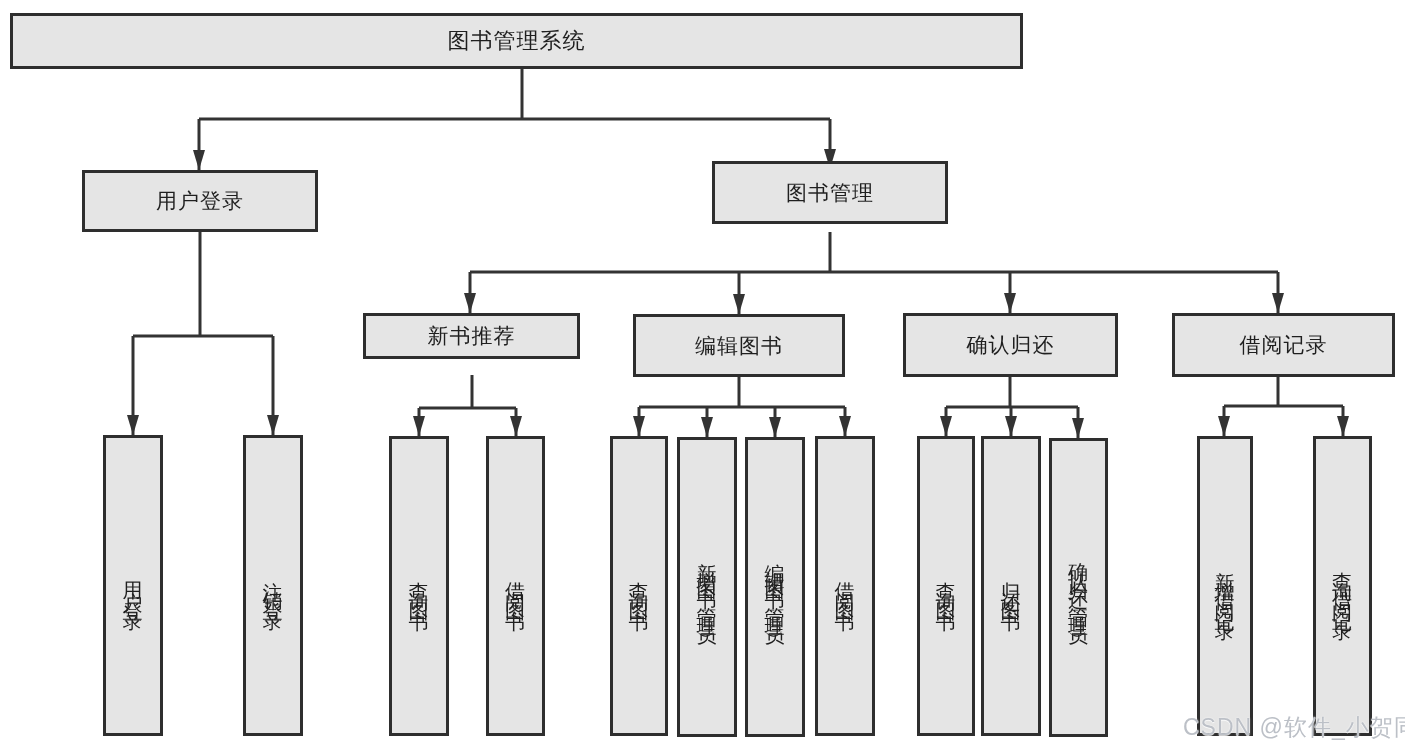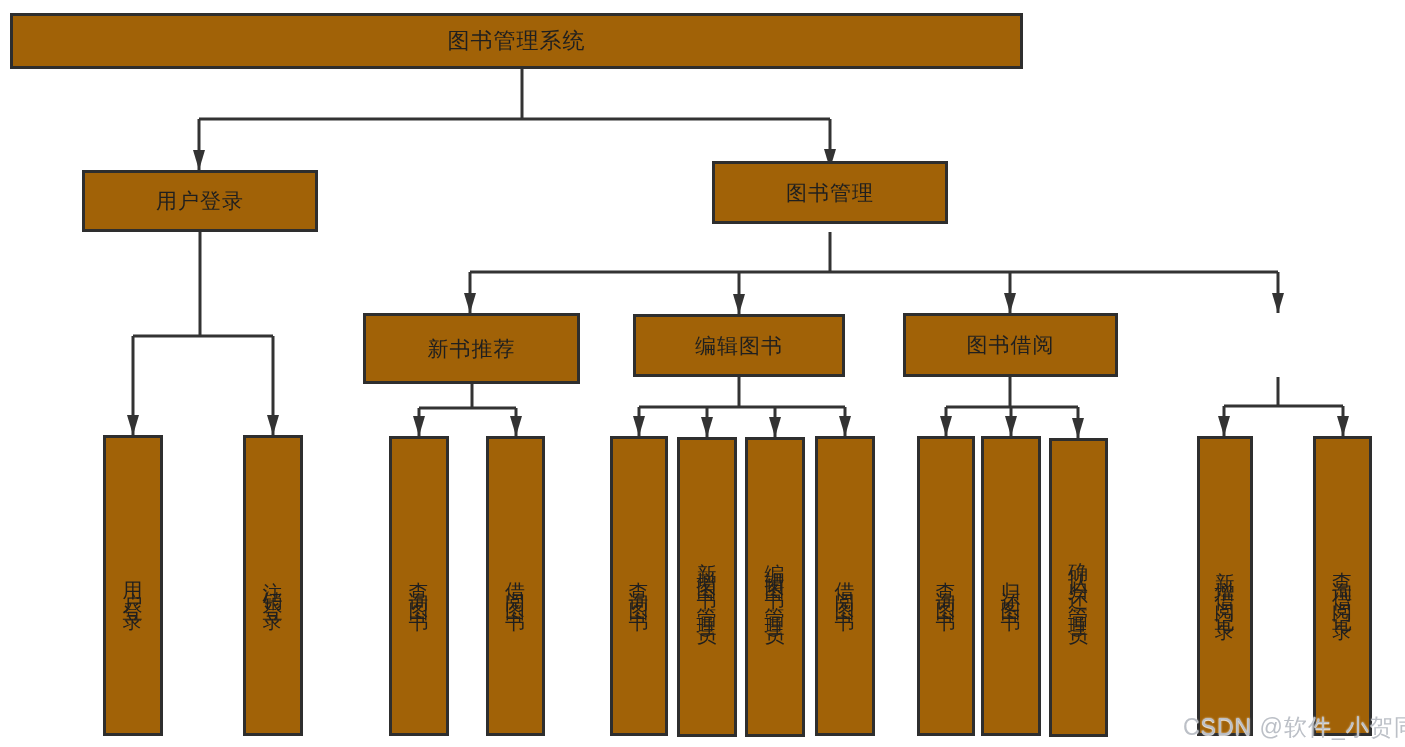--- a/index.html
+++ b/index.html
@@ -7,21 +7,21 @@
     position:relative;
     width:1405px; height:747px;
     background:#ffffff;
     font-family:"Liberation Sans","DejaVu Sans",sans-serif;
     overflow:hidden;
   }
   .wires { position:absolute; left:0; top:0; z-index:1; }
   .node {
     position:absolute;
     box-sizing:border-box;
-    background:#a16207;
+    background:#e5e5e5;
     border:3px solid #2e2e2e;
     display:flex;
     align-items:center;
     justify-content:center;
     color:#1f1f1f;
     z-index:2;
   }
   .h  { font-size:21px; letter-spacing:1px; }
   .root { font-size:22px; }
   .v  {
@@ -99,23 +99,24 @@
   </svg>
 
   <div class="node h root" style="left:10px;top:13px;width:1013px;height:56px">图书管理系统</div>
 
   <div class="node h" style="left:82px;top:170px;width:236px;height:62px">用户登录</div>
   <div class="node h" style="left:712px;top:161px;width:236px;height:63px">图书管理</div>
 
   <div class="node v" style="left:103px;top:435px;width:60px;height:301px">用户登录</div>
   <div class="node v" style="left:243px;top:435px;width:60px;height:301px">注销登录</div>
 
-  <div class="node h" style="left:363px;top:313px;width:217px;height:71px">新书推荐</div>
+  <div class="node h" style="left:363px;top:313px;width:217px;height:46px">新书推荐</div>
   <div class="node h" style="left:633px;top:314px;width:212px;height:63px">编辑图书</div>
-  <div class="node h" style="left:903px;top:313px;width:215px;height:64px">图书借阅</div>
+  <div class="node h" style="left:903px;top:313px;width:215px;height:64px">确认归还</div>
+  <div class="node h" style="left:1172px;top:313px;width:223px;height:64px">借阅记录</div>
 
   <div class="node v" style="left:389px;top:436px;width:60px;height:300px">查询图书</div>
   <div class="node v" style="left:486px;top:436px;width:59px;height:300px">借阅图书</div>
 
   <div class="node v" style="left:610px;top:436px;width:58px;height:300px">查询图书</div>
   <div class="node v long" style="left:677px;top:437px;width:60px;height:300px">新增图书（管理员）</div>
   <div class="node v long" style="left:745px;top:437px;width:60px;height:300px">编辑图书（管理员）</div>
   <div class="node v" style="left:815px;top:436px;width:60px;height:300px">借阅图书</div>
 
   <div class="node v" style="left:917px;top:436px;width:58px;height:300px">查询图书</div>

